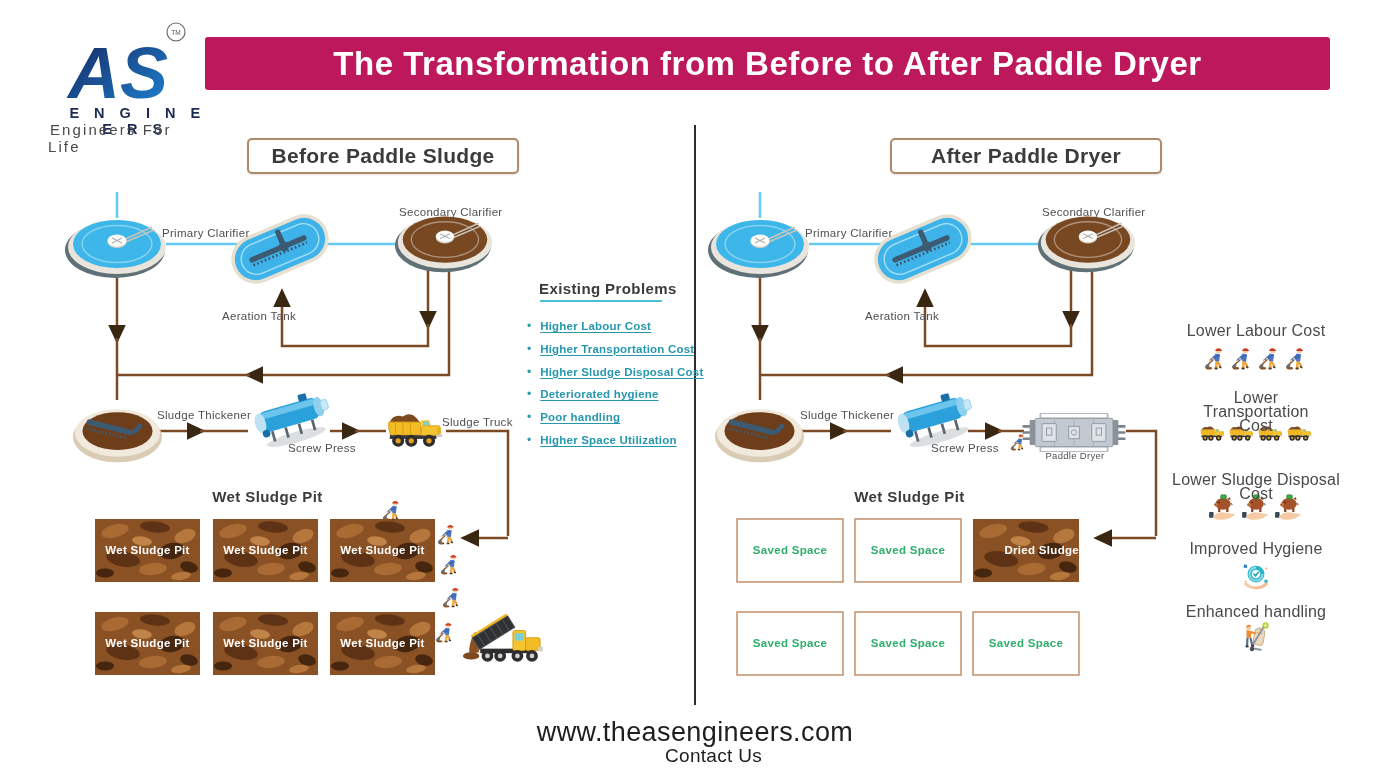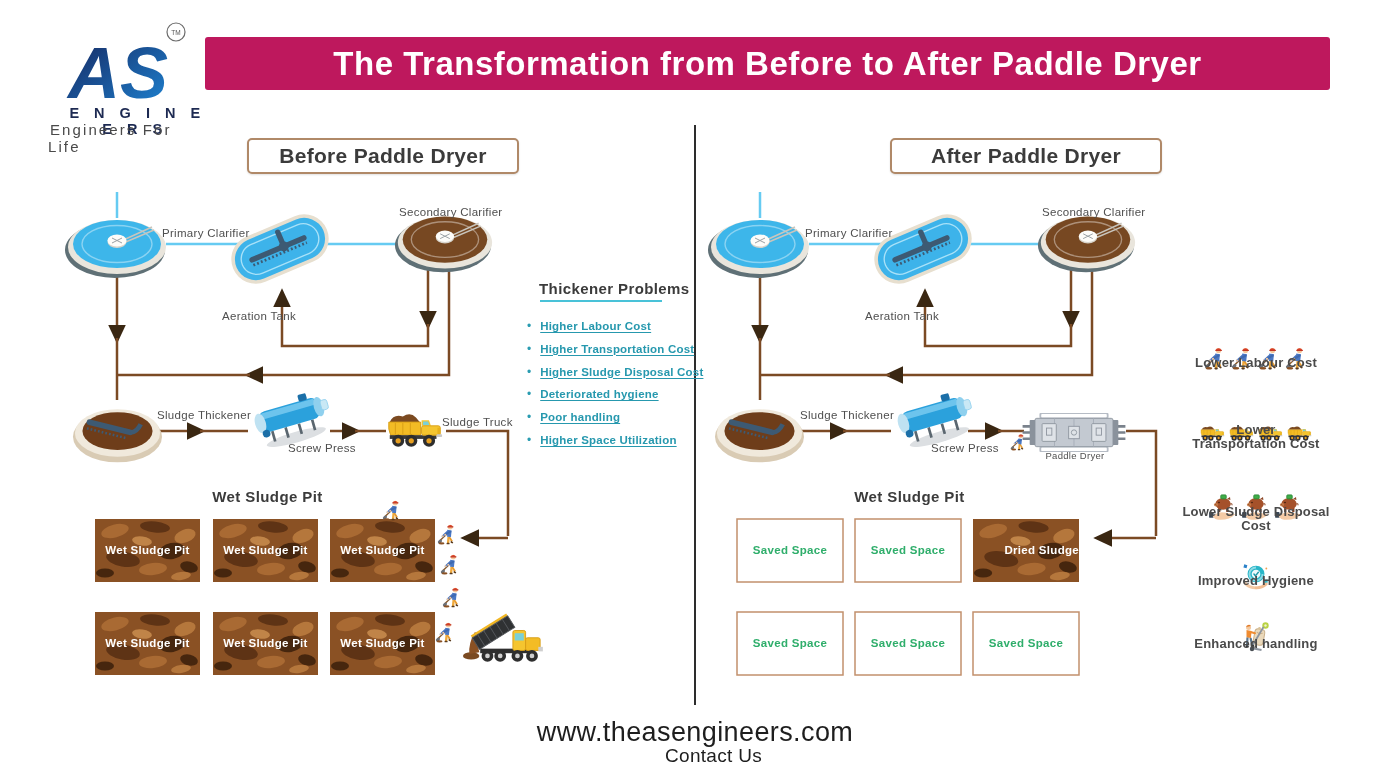--- a/index.html
+++ b/index.html
@@ -29,22 +29,22 @@
                font-size:11.5px;letter-spacing:.3px;}
   
   .prob-head{position:absolute;left:539px;top:280px;font-size:15px;font-weight:bold;color:#3b3b3b;letter-spacing:.4px;}
   .prob-underline{position:absolute;left:540px;top:300px;width:122px;height:2px;background:#49c2d8;}
   .problems{position:absolute;left:527px;top:320px;display:flex;flex-direction:column;gap:10.8px;}
   .prob-item{display:flex;align-items:flex-start;}
   .prob-item .dot{color:#2a9cb1;font-size:12px;line-height:12px;margin-right:9px;}
   .prob-item a{color:#2698ae;font-size:11.5px;font-weight:bold;letter-spacing:.2px;
                text-decoration:underline;text-underline-offset:2px;cursor:pointer;}
   
-  .benefit-label{position:absolute;text-align:center;font-size:13px;color:#4a4a4a;
-                 font-weight:bold;letter-spacing:.2px;line-height:14px;margin-top:32px;}
+  .benefit-label{position:absolute;text-align:center;font-size:16px;color:#4a4a4a;
+                 font-weight:normal;letter-spacing:.2px;line-height:14px;}
   
   .site{position:absolute;left:0;right:0;top:717px;text-align:center;font-size:27px;color:#1e1e1e;letter-spacing:.4px;}
   .contact{position:absolute;left:0;right:0;top:745px;text-align:center;font-size:19px;color:#1e1e1e;letter-spacing:.3px;margin-left:37px;}
   .diagram{position:absolute;left:0;top:0;pointer-events:none;}
   .c-blue{color:#3db6ea;}
   .c-brown{color:#774822;}
 </style>
 </head>
 <body>
 
@@ -355,21 +355,21 @@
   </svg>
 
   <div class="logo-name">E N G I N E E R S</div>
   <div class="logo-tag">Engineers For Life</div>
 
   <div class="banner">
     <span>The Transformation from Before to After Paddle Dryer</span>
   </div>
 
   <div class="sec-head" style="left:247px;">
-    <span>Before Paddle Dryer</span>
+    <span>Before Paddle Sludge</span>
   </div>
   <div class="sec-head" style="left:890px;">
     <span>After Paddle Dryer</span>
   </div>
 
   <div class="divider"></div>
 
   <div class="plabel" style="left:162px;top:227px;">Primary Clarifier</div>
   <div class="plabel" style="left:222px;top:310px;">Aeration Tank</div>
   <div class="plabel" style="left:399px;top:206px;">Secondary Clarifier</div>
@@ -393,21 +393,21 @@
   <div class="pit-label" style="left:213px;top:637px;">Wet Sludge Pit</div>
   <div class="pit-label" style="left:330px;top:637px;">Wet Sludge Pit</div>
 
   <div class="saved-label" style="left:737px;top:544px;">Saved Space</div>
   <div class="saved-label" style="left:855px;top:544px;">Saved Space</div>
   <div class="pit-label" style="left:973px;top:544px;width:106px;text-align:right;">Dried Sludge</div>
   <div class="saved-label" style="left:737px;top:637px;">Saved Space</div>
   <div class="saved-label" style="left:855px;top:637px;">Saved Space</div>
   <div class="saved-label" style="left:973px;top:637px;">Saved Space</div>
 
-  <div class="prob-head">Thickener Problems</div>
+  <div class="prob-head">Existing Problems</div>
   <div class="prob-underline"></div>
   <div class="problems">
     <div class="prob-item">
         <span class="dot">•</span>
         <a>Higher Labour Cost</a>
       </div>
     <div class="prob-item">
         <span class="dot">•</span>
         <a>Higher Transportation Cost</a>
       </div>

